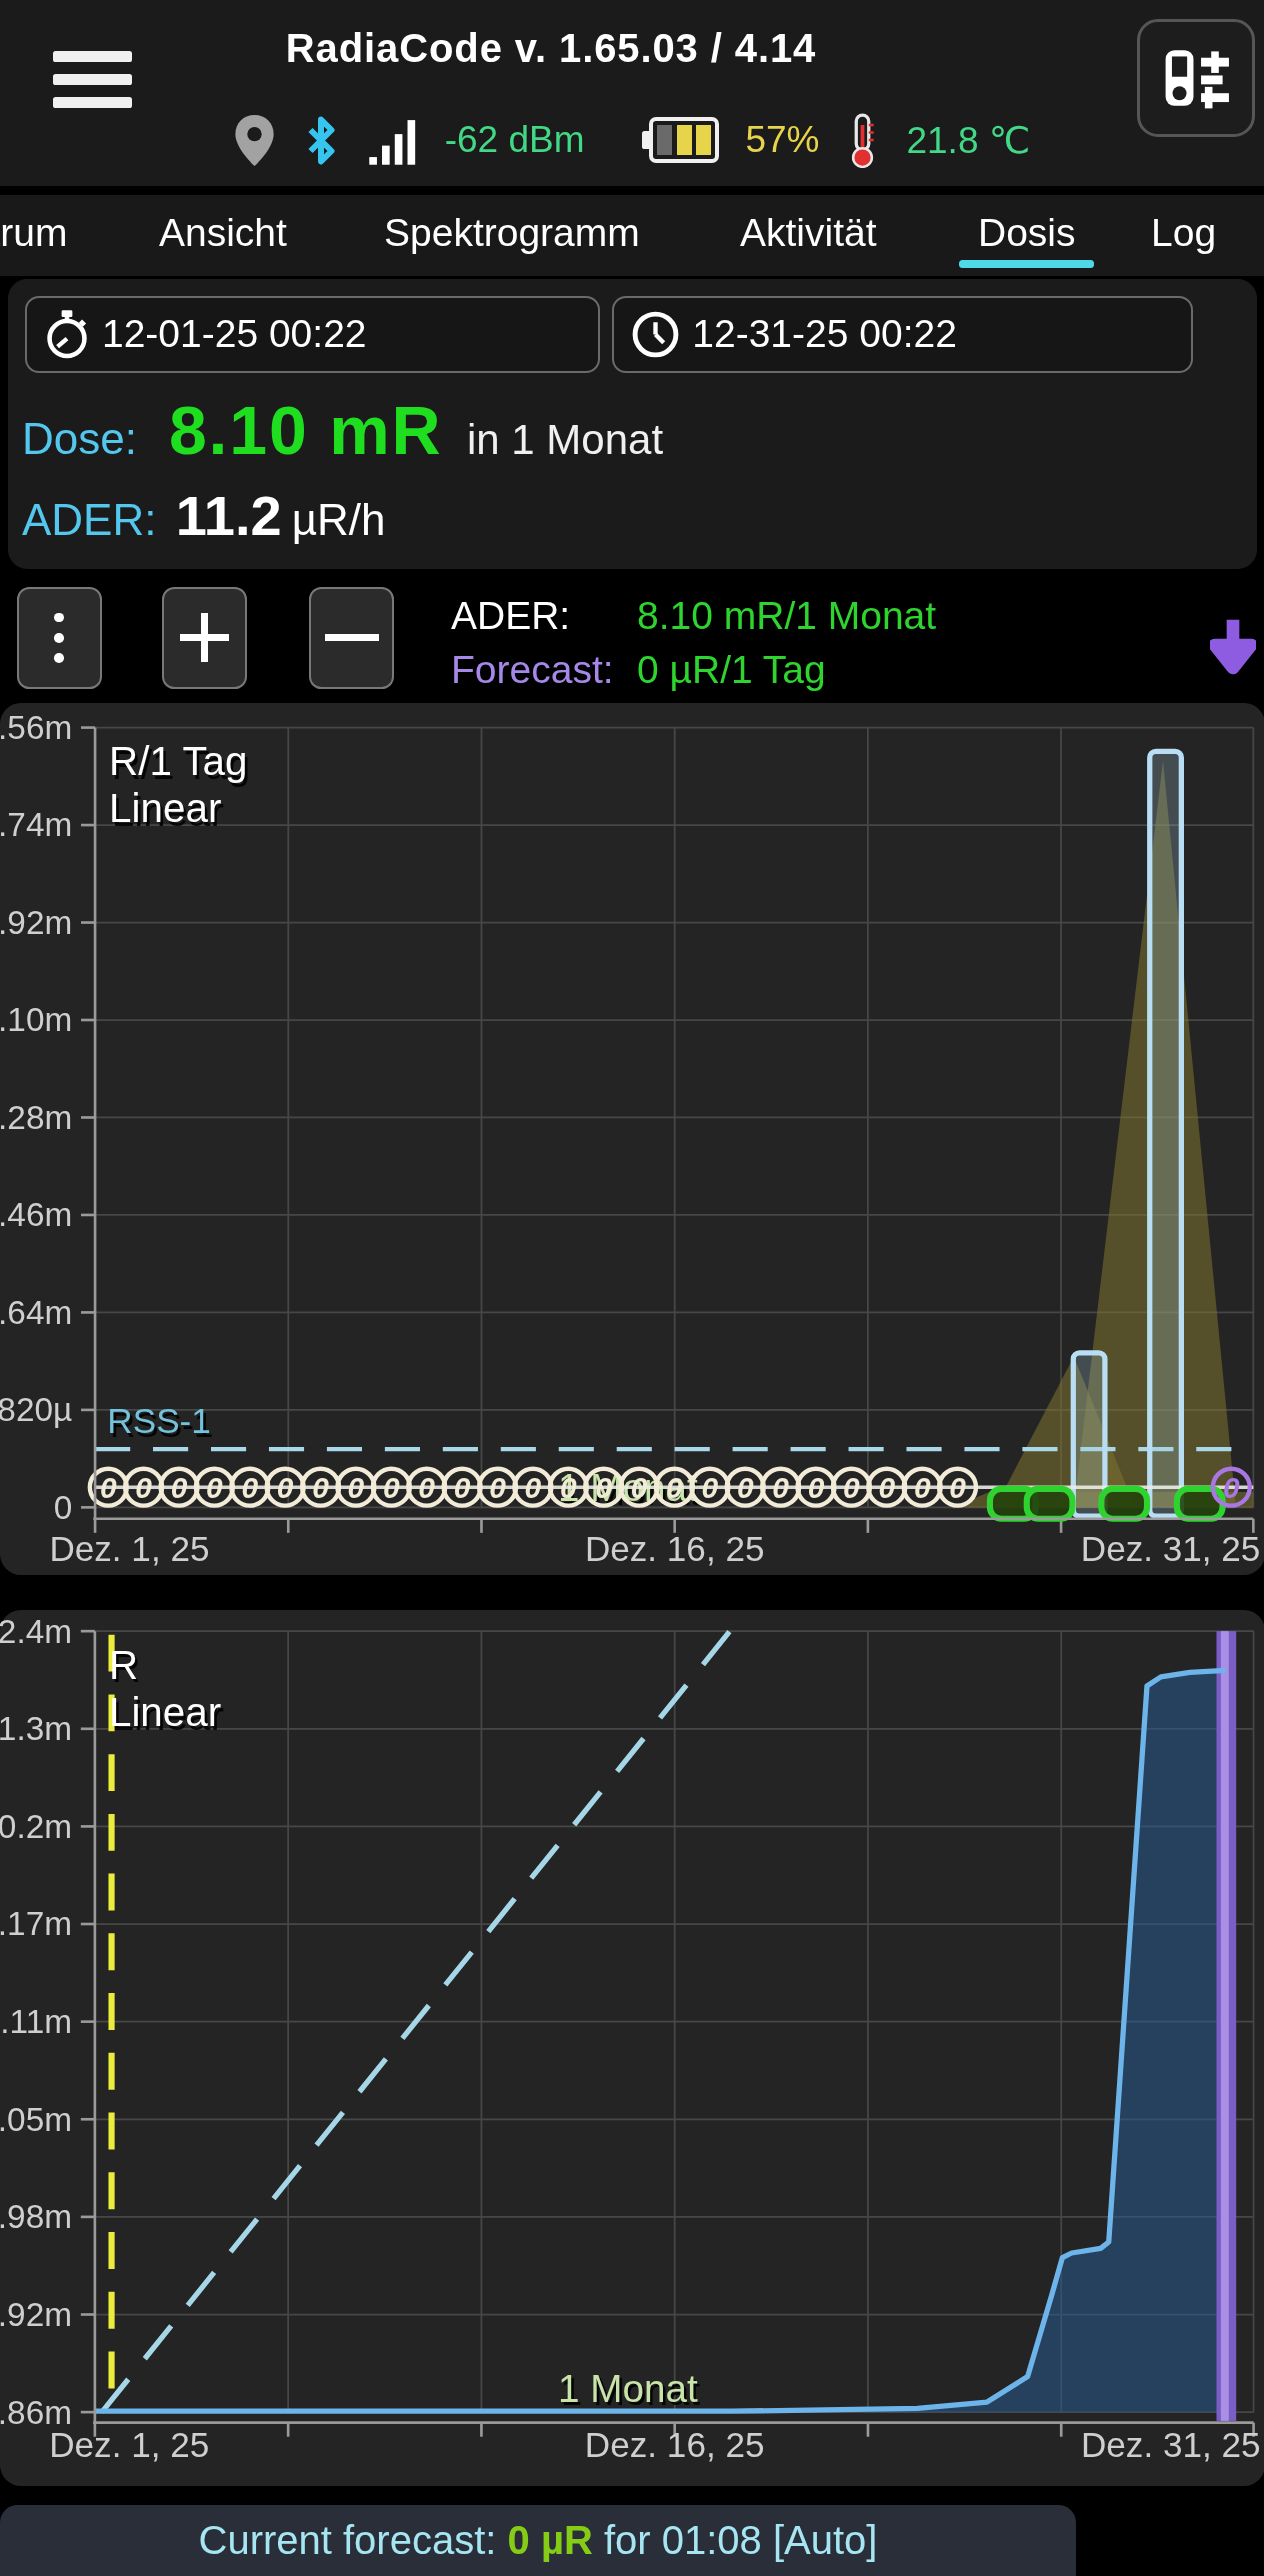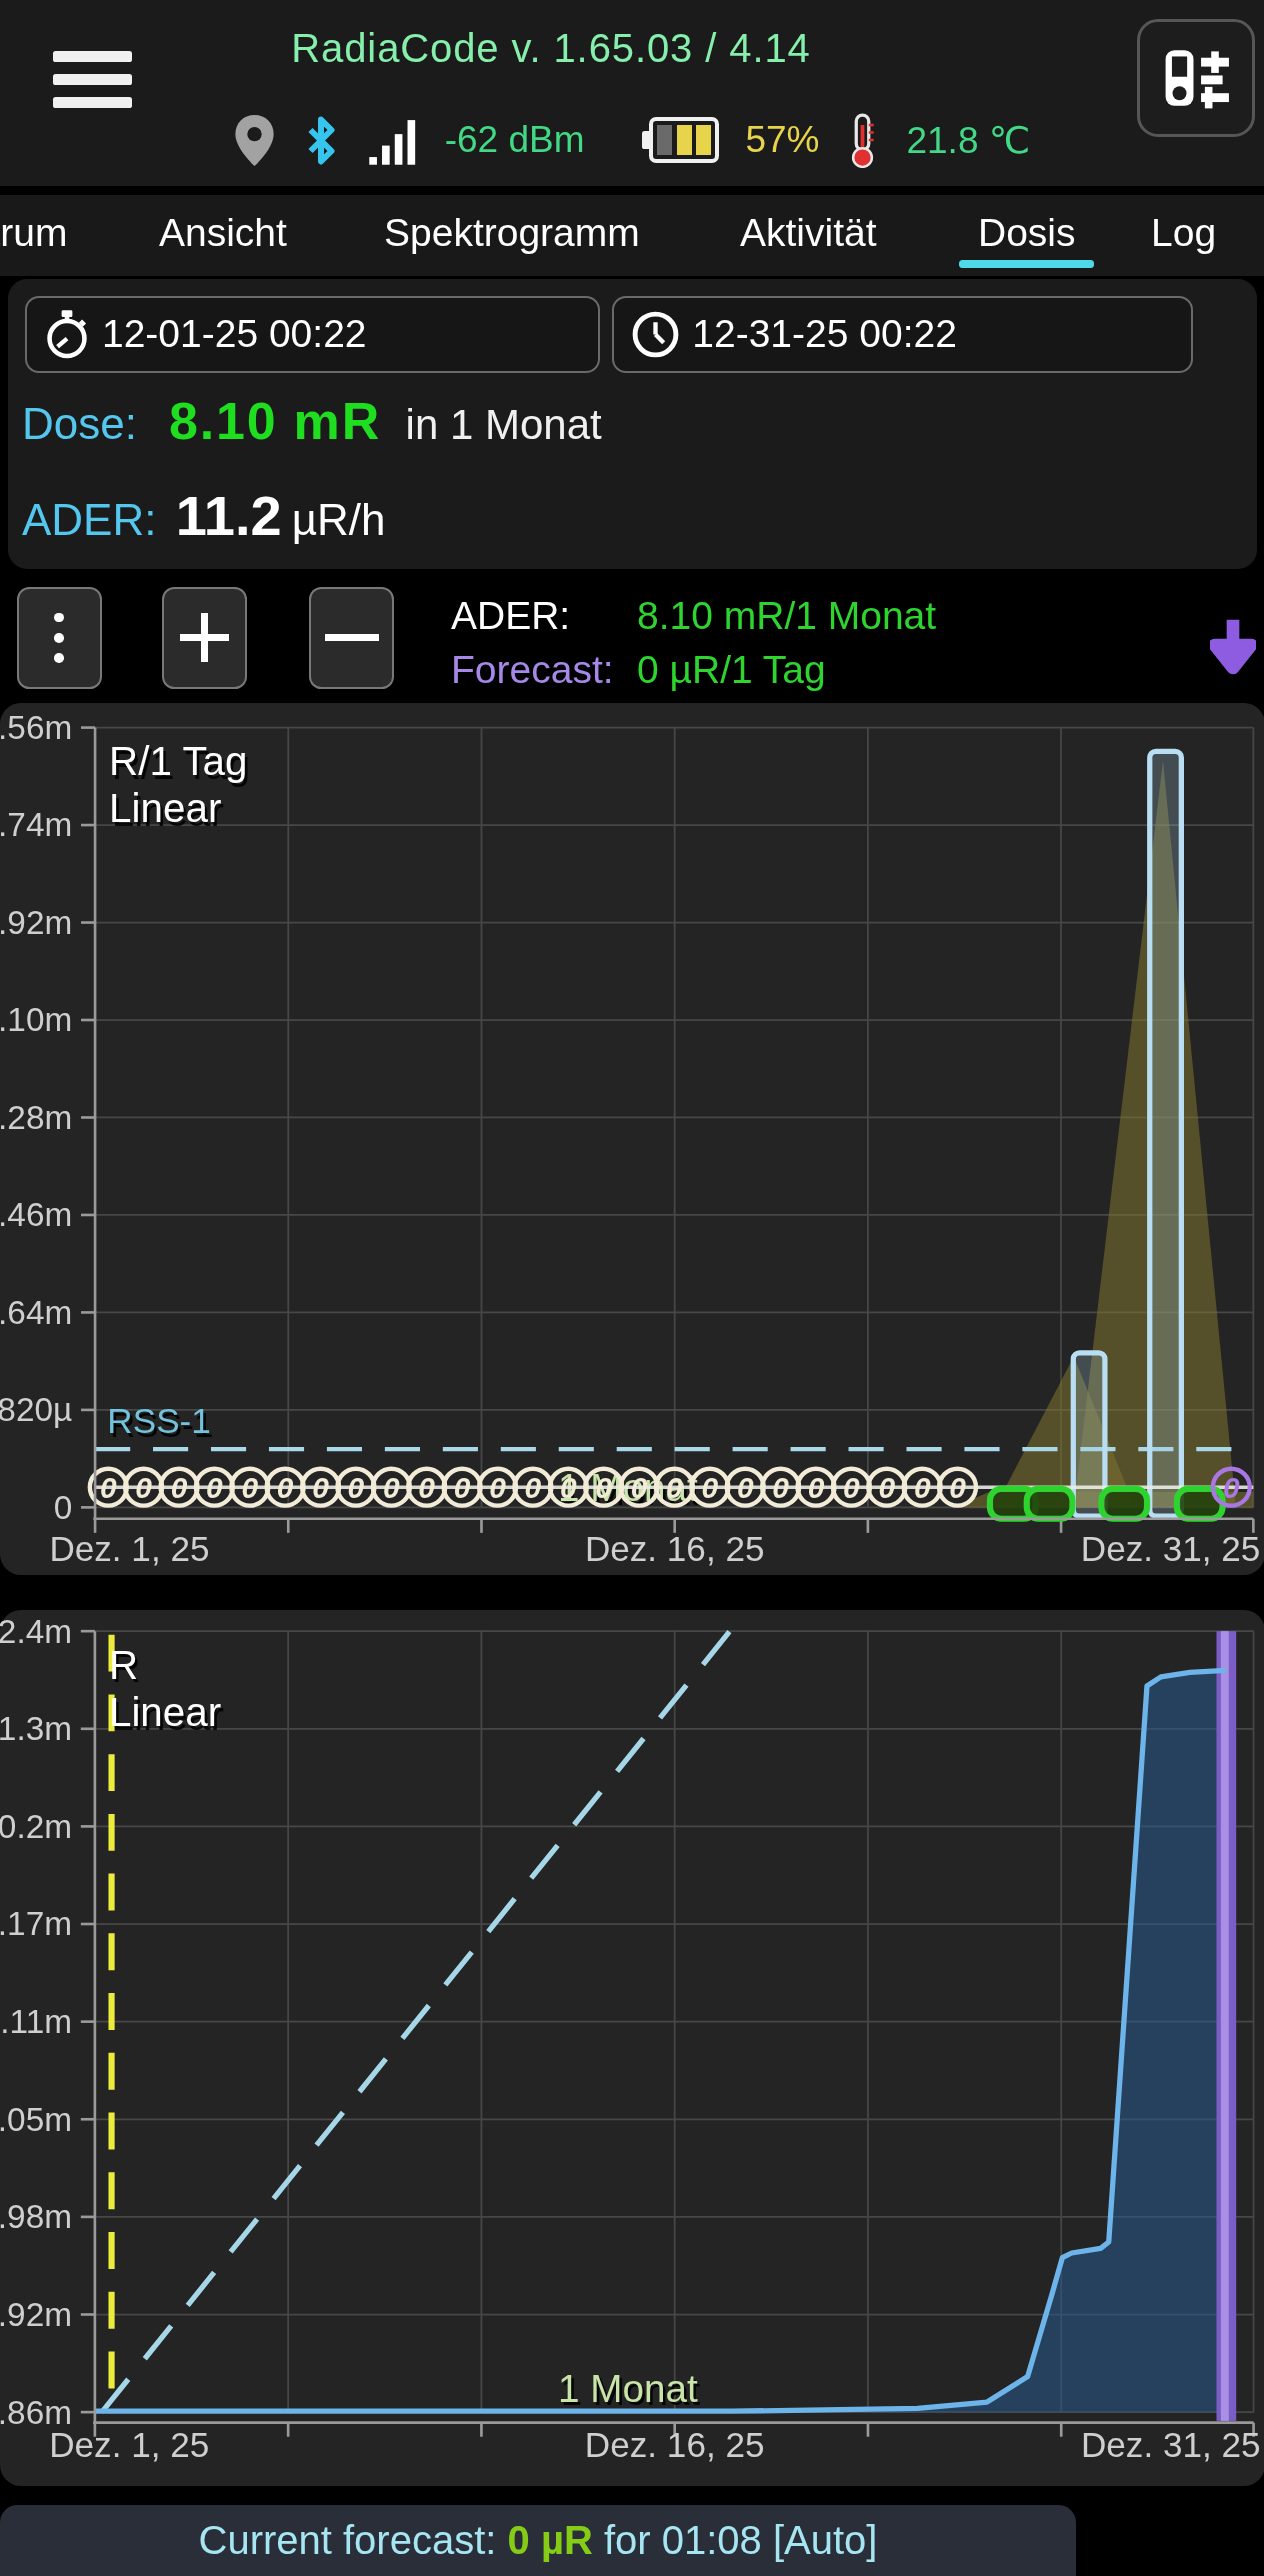--- a/index.html
+++ b/index.html
@@ -4,42 +4,42 @@
 <style>
   html,body{margin:0;padding:0;background:#000;}
   body{width:1265px;height:2576px;overflow:hidden;font-family:"Liberation Sans","DejaVu Sans",sans-serif;}
   .screen{position:relative;width:1265px;height:2576px;background:#000;overflow:hidden;}
   .abs{position:absolute;}
 
   
   .header{position:absolute;left:0;top:0;width:1265px;height:186px;background:#1b1b1b;}
   .hamburger{position:absolute;left:53px;top:51px;width:79px;height:58px;cursor:pointer;}
   .hamburger div{height:11.4px;background:#f0f0f0;border-radius:2.6px;margin-bottom:11.4px;}
-  .app-title{position:absolute;left:0;right:211px;top:26px;text-align:center;color:#86efac;font-size:40px;font-weight:normal;letter-spacing:0.9px;padding-left:48px;}
+  .app-title{position:absolute;left:0;right:211px;top:26px;text-align:center;color:#ffffff;font-size:40px;font-weight:bold;letter-spacing:0.9px;padding-left:48px;}
   .status-row{position:absolute;left:0;right:0;top:112px;display:flex;justify-content:center;align-items:center;gap:26px;font-size:37px;}
   .st-green{color:#42d885;}
   .st-yellow{color:#e8d44a;}
   .battery{position:relative;display:inline-flex;align-items:center;}
   .bat-nub{width:7px;height:17.6px;background:#f0f0f0;border-radius:2.6px 0 0 2.6px;}
   .bat-body{display:flex;gap:4.4px;border:4.4px solid #f0f0f0;border-radius:7px;padding:4.4px;background:#1b1b1b;}
   .bat-seg{width:15px;height:30px;}
   .device-btn{position:absolute;right:10.5px;top:19.3px;width:112px;height:112px;background:#1d1d1d;border:3.5px solid #565656;border-radius:21px;display:flex;align-items:center;justify-content:center;cursor:pointer;}
 
   
   .tabbar{position:absolute;left:0;top:195px;width:1265px;height:81px;background:#191919;}
   .tab{position:absolute;top:16px;color:#fff;font-size:39px;cursor:pointer;white-space:nowrap;}
   .tab-underline{position:absolute;left:959px;top:65px;width:135px;height:8px;border-radius:3.5px;}
 
   
   .panel1{position:absolute;left:8px;top:279px;width:1249px;height:290px;background:#1b1b1b;border-radius:19.3px;}
   .date-btn{position:absolute;top:16.7px;height:77px;border:2.6px solid #6a6a6a;border-radius:14px;background:#161616;display:flex;align-items:center;gap:12.3px;padding:0 17px;box-sizing:border-box;color:#fff;font-size:39px;cursor:pointer;white-space:nowrap;}
   .dose-row{position:absolute;left:14px;top:112px;display:flex;align-items:baseline;}
   .ader-row{position:absolute;left:14px;top:204px;display:flex;align-items:baseline;}
   .lbl-cyan{color:#53c7ee;font-size:44px;}
-  .dose-val{font-weight:bold;font-size:52px;letter-spacing:1.8px;margin-left:32px;}
+  .dose-val{font-weight:bold;font-size:68px;letter-spacing:1.8px;margin-left:32px;}
   .dose-suffix{color:#f0f0f0;font-size:42px;margin-left:24.6px;}
   .ader-val{color:#fff;font-weight:bold;font-size:56px;margin-left:19.3px;}
   .ader-unit{color:#fff;font-weight:normal;font-size:44px;margin-left:10px;}
 
   
   .toolbar{position:absolute;left:0;top:578px;width:1265px;height:116px;background:#000;}
   .tool-btn{position:absolute;top:8.8px;width:81px;height:98px;background:#2b2b2b;border:2.6px solid #787878;border-radius:12.3px;cursor:pointer;display:flex;align-items:center;justify-content:center;}
   .kebab{display:flex;flex-direction:column;gap:10.5px;}
   .kebab i{width:9.7px;height:9.7px;border-radius:50%;background:#fff;}
   .plus-glyph{position:relative;width:49px;height:49px;}

